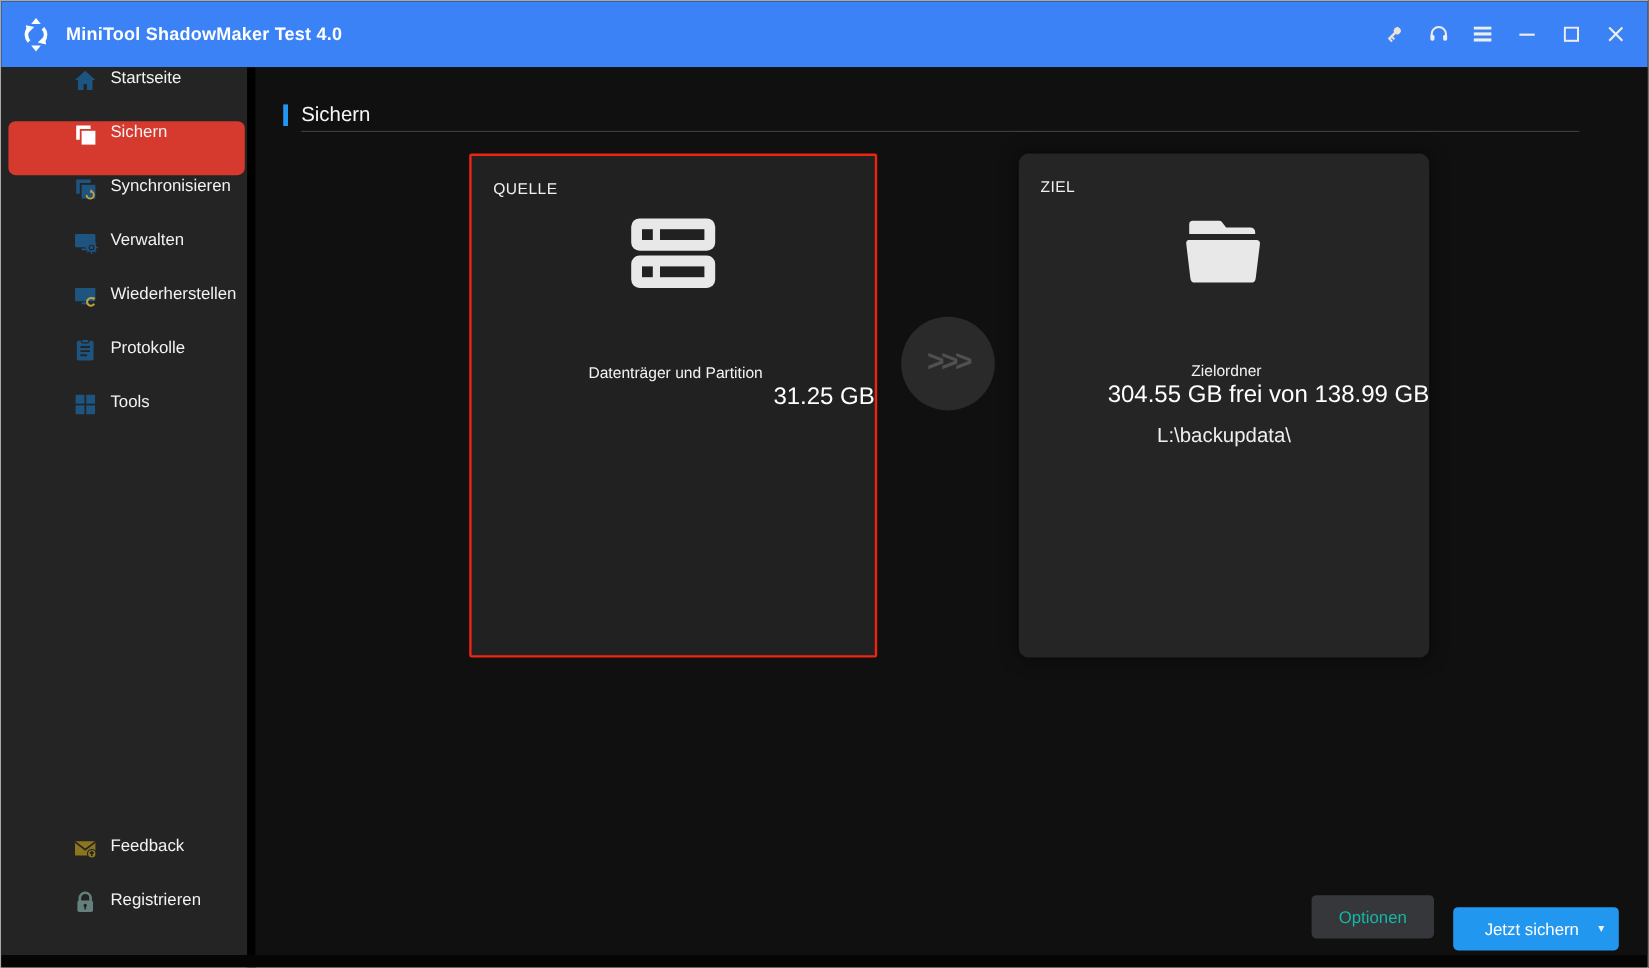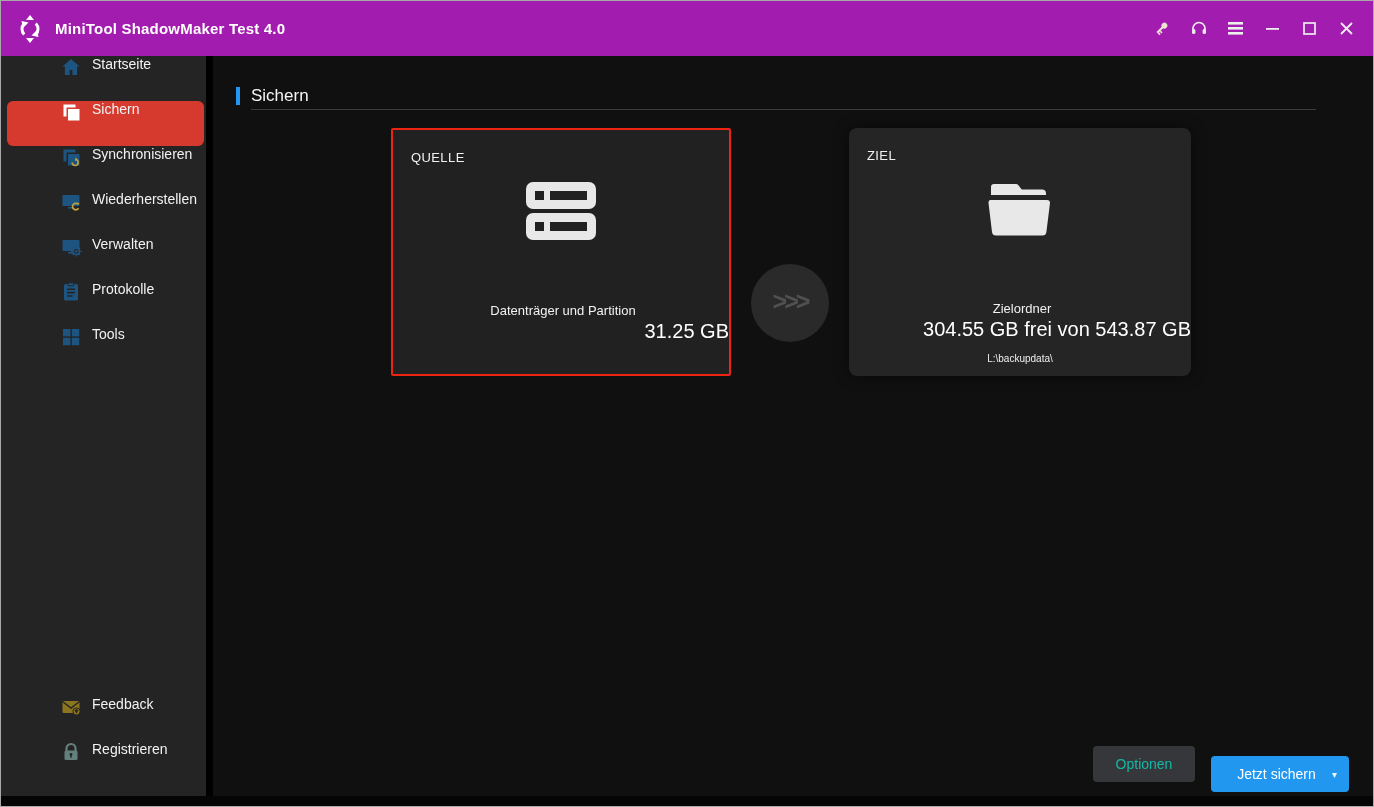--- a/index.html
+++ b/index.html
@@ -1,21 +1,21 @@
 <!DOCTYPE html>
 <html><head>
 <meta charset="utf-8">
 <style>
   * { margin:0; padding:0; box-sizing:border-box; }
   html,body { width:1374px; height:807px; background:#000; }
   body { font-family:"Liberation Sans","DejaVu Sans",sans-serif; color:#fff; }
   #app { position:relative; width:1374px; height:807px; background:#101010; border:1px solid #a8a8a8; overflow:hidden; }
 
   
-  .titlebar { position:absolute; left:0; top:0; width:100%; height:55px; background:#a21caf; display:flex; align-items:center; }
+  .titlebar { position:absolute; left:0; top:0; width:100%; height:55px; background:#3b82f6; display:flex; align-items:center; }
   .logo { width:32px; height:32px; margin-left:13px; display:flex; align-items:center; justify-content:center; }
   .app-title { margin-left:9px; font-size:15px; font-weight:bold; color:#ffffff; letter-spacing:.2px; }
   .tb-actions { position:absolute; right:8px; top:0; height:55px; display:flex; align-items:center; }
   .tb-btn { width:37px; height:55px; display:flex; align-items:center; justify-content:center; color:#e9e9e9; cursor:pointer; }
   .tb-btn svg { display:block; }
 
   
   .sidebar { position:absolute; left:0; top:55px; width:205px; height:740px; background:#242424; }
   .side-divider { position:absolute; left:205px; top:55px; width:7px; height:752px; background:#000; }
   .nav { padding-top:0px; }
@@ -27,29 +27,29 @@
   .sidebar-footer { position:absolute; left:0; bottom:10px; width:205px; }
 
   
   .main { position:absolute; left:212px; top:55px; width:1162px; height:740px; background:#101010; }
   .page-head { position:absolute; left:23px; top:30px; display:flex; align-items:center; }
   .accent-bar { width:4px; height:18px; background:#2196f3; margin-right:11px; }
   .page-title { font-size:17px; color:#f5f5f5; }
   .head-rule { position:absolute; left:38px; top:53px; width:1065px; height:1px; background:#3c3c3c; }
 
   
-  .card { position:absolute; top:72px; height:248px; }
+  .card { position:absolute; top:72px; height:420px; }
   .card-source { left:178px; width:340px; background:#212121; border:2px solid #ee2413; border-radius:2px; }
   .card-dest   { left:636px; width:342px; background:#252525; border-radius:8px; box-shadow:0 0 14px rgba(0,0,0,.55); cursor:pointer;padding-left:36px; }
   .card-label { position:absolute; left:18px; top:20px; font-size:13px; color:#f0f0f0; letter-spacing:.4px; }
   .card-icon { position:absolute; left:0; right:0; top:50px; display:flex; justify-content:center; }
   .card-type { position:absolute; left:4px; right:0; top:148px; text-align:center; font-size:13px; color:#f2f2f2;margin-top:25px; }
   .card-size { position:absolute; left:0; right:0; top:190px; text-align:right; font-size:20px; color:#ffffff; }
   .card-detail { position:absolute; left:0; right:0; top:230px; text-align:center; font-size:13px; color:#efefef; line-height:1.6; }
-  .card-path { position:absolute; left:0; right:0; top:225px; text-align:center; font-size:10px; color:#efefef; }
+  .card-path { position:absolute; left:0; right:0; top:225px; text-align:center; font-size:17px; color:#efefef; }
 
   .flow-arrow { position:absolute; left:538px; top:208px; width:78px; height:78px; border-radius:50%; background:#2a2a2a;
                 display:flex; align-items:center; justify-content:center; }
   .flow-arrow span { color:#505050; font-size:25px; font-weight:bold; letter-spacing:-3px; padding-bottom:3px; }
 
   
   .btn-options { position:absolute; left:880px; top:690px; width:102px; height:36px; background:#36373a; border:none; border-radius:4px;
                  color:#14b8a6; font-size:14px; font-family:inherit; cursor:pointer; }
   .btn-backup { position:absolute; left:998px; top:690px; width:138px; height:36px; background:#2297f0; border:none; border-radius:4px;
                 color:#fff; font-size:14px; font-family:inherit; cursor:pointer; display:flex; align-items:center;margin-top:10px; }
@@ -155,40 +155,40 @@
             </svg>
         </span>
         <span class="nlabel">Synchronisieren</span>
       </div>
 
       <div class="nav-item">
         <span class="nico">
           <svg width="22" height="22" viewBox="0 0 22 22">
               <rect x="2.5" y="4" width="17" height="11" rx="1" fill="#1e5480"></rect>
               <rect x="8" y="16" width="6" height="1.6" fill="#1e5480"></rect>
-          <path d="M18.5 17.2 a3.2 3.2 0 1 1-1-4.3" stroke="#c2a23a" stroke-width="1.7" fill="none"></path>
-              <polygon points="17.2,11.2 19.6,12.4 17.6,14.4" fill="#c2a23a"></polygon>
-            </svg>
-        </span>
-        <span class="nlabel">Wiederherstellen</span>
-      </div>
-
-      <div class="nav-item">
-        <span class="nico">
-          <svg width="22" height="22" viewBox="0 0 22 22">
-              <rect x="2.5" y="4" width="17" height="11" rx="1" fill="#1e5480"></rect>
-              <rect x="8" y="16" width="6" height="1.6" fill="#1e5480"></rect>
           <g stroke="#1e5480">
                 <circle cx="16.3" cy="15.3" r="3.2" fill="#242424" stroke-width="1.6"></circle>
                 <circle cx="16.3" cy="15.3" r="1" fill="#1e5480"></circle>
           <path d="M16.3 11.4 v-1.4 M16.3 19.2 v1.4 M12.4 15.3 h-1.4 M20.2 15.3 h1.4 M13.6 12.6 l-1-1 M19 18 l1 1 M13.6 18 l-1 1 M19 12.6 l1-1" stroke-width="1.3"></path>
               </g>
             </svg>
         </span>
         <span class="nlabel">Verwalten</span>
+      </div>
+
+      <div class="nav-item">
+        <span class="nico">
+          <svg width="22" height="22" viewBox="0 0 22 22">
+              <rect x="2.5" y="4" width="17" height="11" rx="1" fill="#1e5480"></rect>
+              <rect x="8" y="16" width="6" height="1.6" fill="#1e5480"></rect>
+          <path d="M18.5 17.2 a3.2 3.2 0 1 1-1-4.3" stroke="#c2a23a" stroke-width="1.7" fill="none"></path>
+              <polygon points="17.2,11.2 19.6,12.4 17.6,14.4" fill="#c2a23a"></polygon>
+            </svg>
+        </span>
+        <span class="nlabel">Wiederherstellen</span>
       </div>
 
       <div class="nav-item">
         <span class="nico">
           <svg width="22" height="22" viewBox="0 0 22 22">
               <rect x="4" y="3" width="14" height="16.5" rx="1.5" fill="#1e5480"></rect>
           <rect x="8" y="1.8" width="6" height="3" rx="1" fill="#1e5480" stroke="#242424" stroke-width="1"></rect>
           <g stroke="#242424" stroke-width="1.6">
                 <path d="M7 8.2 h8 M7 11.6 h8 M7 15 h5.5"></path>
               </g>
@@ -270,21 +270,21 @@
 
     <div class="card card-dest">
       <div class="card-label">ZIEL</div>
       <div class="card-icon">
         <svg width="78" height="62" viewBox="0 0 78 62">
           <path d="M14 10 h21 a3 3 0 0 1 2.4 1.2 l3.4 4.3 H61 a4 4 0 0 1 4 4 V21 H10 v-8 a3 3 0 0 1 3-3 Z" fill="#e8e8e8" transform="translate(0,-4)"></path>
           <path d="M9 22 H66 a3 3 0 0 1 3 3 l-3.6 29 a4 4 0 0 1-4 3.5 H15 a4 4 0 0 1-4-3.5 L7.5 25 a3 3 0 0 1 1.5-3 Z" fill="#e8e8e8"></path>
         </svg>
       </div>
       <div class="card-type">Zielordner</div>
-      <div class="card-size">304.55 GB frei von 543.87 GB</div>
+      <div class="card-size">304.55 GB frei von 138.99 GB</div>
       <div class="card-path">L:\backupdata\</div>
     </div>
 
     <button class="btn-options">Optionen</button>
     <button class="btn-backup">
       <span class="blabel">Jetzt sichern</span>
       <span class="caret">▾</span>
     </button>
   </div>
 

